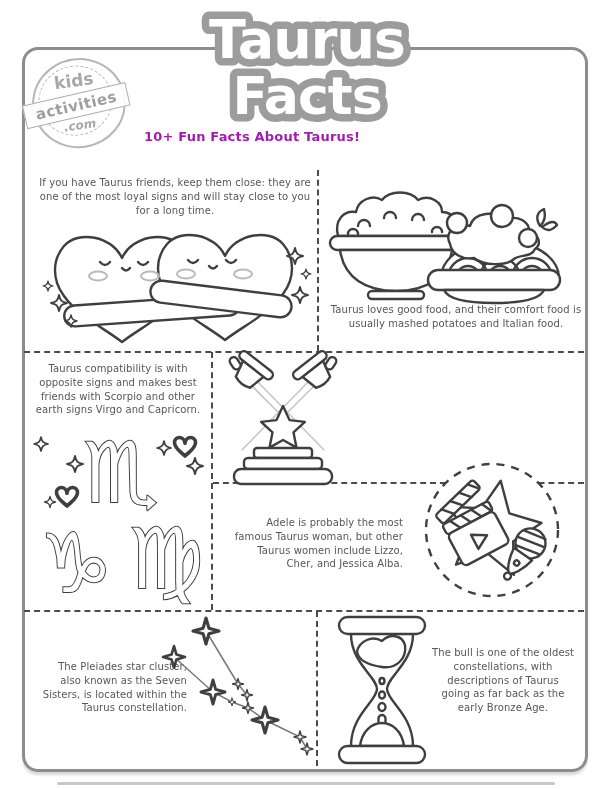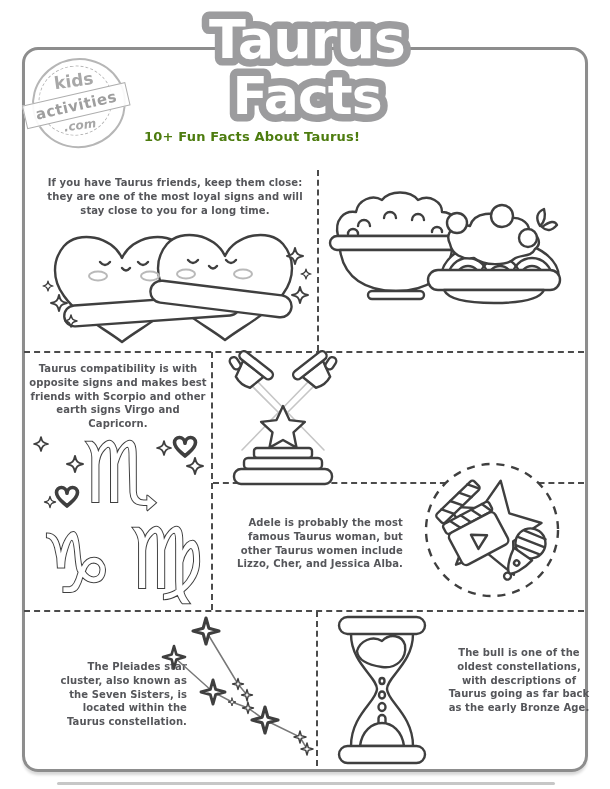--- a/index.html
+++ b/index.html
@@ -13,23 +13,23 @@
   #next-page-edge{left:57px;top:782px;width:498px;height:3px;background:#c7c7c7;border-radius:3px;}
   
   .dash-h{border-top:2.5px dashed #4b4b4b;height:0;}
   .dash-v{border-left:2.5px dashed #4b4b4b;width:0;}
   
   #title-svg{left:0;top:2px;}
   #title-svg text{font-family:"DejaVu Sans","Liberation Sans",sans-serif;font-weight:bold;
                   fill:#ffffff;stroke:#9c9c9e;stroke-width:15px;stroke-linejoin:round;
                   paint-order:stroke fill;text-anchor:middle;letter-spacing:-1px;}
   #subtitle{left:0;top:129px;width:504px;text-align:center;font-size:13px;font-weight:bold;
-            color:#4d7c0f;letter-spacing:0.2px;}
-  
-  .fact-text{font-size:10px;font-weight:bold;color:#55565a;line-height:1.38;letter-spacing:0.1px;}
+            color:#a21caf;letter-spacing:0.2px;}
+  
+  .fact-text{font-size:10px;font-weight:normal;color:#55565a;line-height:1.38;letter-spacing:0.1px;}
   .tc{text-align:center;} .tl{text-align:right;}
   
   svg.illus{overflow:visible;}
   .ln{fill:none;stroke:#3f3f3f;stroke-width:2.4;stroke-linecap:round;stroke-linejoin:round;}
   .lnf{fill:#ffffff;stroke:#3f3f3f;stroke-width:2.4;stroke-linecap:round;stroke-linejoin:round;}
   .soft{fill:none;stroke:#b9b9b9;stroke-width:2;stroke-linecap:round;}
   .beam{stroke:#c6c6c6;stroke-width:1.6;stroke-linecap:round;}
   .consln{stroke:#787878;stroke-width:1.5;stroke-linecap:round;}
   .zglyph{font-family:"DejaVu Sans",sans-serif;fill:#ffffff;stroke:#3f3f3f;stroke-width:2;
           paint-order:stroke fill;text-anchor:middle;}
@@ -114,20 +114,21 @@
     <path class="ln" d="M152,96 a20,20 0 0 1 40,0 M160,96 a12,12 0 0 1 24,0 M168,96 a5,5 0 0 1 8,0"></path>
     <path class="ln" d="M184,96 a20,20 0 0 1 40,0 M192,96 a12,12 0 0 1 24,0 M200,96 a5,5 0 0 1 8,0"></path>
     <path class="lnf" d="M122,62 C116,50 128,40 142,44 C146,30 168,28 176,38 C190,32 202,40 201,50 C211,52 214,62 207,67 C203,76 192,72 186,77 C178,84 156,84 146,76 C134,78 124,72 122,62 Z"></path>
     <circle class="lnf" cx="129" cy="41" r="10"></circle>
     <circle class="lnf" cx="174" cy="34" r="11"></circle>
     <circle class="lnf" cx="200" cy="56" r="9"></circle>
     <path class="lnf" d="M212,44 q-7,-12 4,-17 q3,11 -4,17 Z M214,45 q12,-9 15,-2 q-8,9 -15,2 Z"></path>
     <rect class="lnf" x="100" y="88" width="132" height="20" rx="10"></rect>
     <path class="lnf" d="M116,108 C120,117 136,121 166,121 C196,121 212,117 216,108 Z"></path>
   </svg>
+  <div class="abs fact-text tc" style="left:330px;top:303px;width:252px;">Taurus loves good food, and their comfort food is usually mashed potatoes and Italian food.</div>
 
   <div class="abs fact-text tc" style="left:28px;top:362px;width:180px;">Taurus compatibility is with opposite signs and makes best friends with Scorpio and other earth signs Virgo and Capricorn.</div>
   <svg class="abs illus" style="left:28px;top:428px;" width="185" height="175" viewBox="0 0 185 175">
     <text class="zglyph" x="93" y="74" font-size="84">♏</text>
     <text class="zglyph" x="48" y="164" font-size="82">♑</text>
     <text class="zglyph" x="138" y="160" font-size="84">♍</text>
     <use href="#heart-s" class="lnf" transform="translate(157,10) scale(1.5)" stroke-width="1.6"></use>
     <use href="#heart-s" class="lnf" transform="translate(39,60) scale(1.5)" stroke-width="1.6"></use>
     <use href="#spk" class="lnf" transform="translate(13,16) scale(0.7)" stroke-width="3.1"></use>
     <use href="#spk" class="lnf" transform="translate(47,36) scale(0.8)" stroke-width="2.8"></use>
@@ -201,15 +202,15 @@
     <path class="ln" stroke-width="3" d="M19,19 C19,48 45,62 45,74 C45,86 19,100 19,131 M81,19 C81,48 55,62 55,74 C55,86 81,100 81,131"></path>
     <path class="lnf" d="M25,36 C28,26 40,20 50,26 C58,18 70,20 73,30 C75,44 64,54 50,52 C36,50 26,46 25,36 Z"></path>
     <ellipse class="lnf" cx="50" cy="66" rx="2.5" ry="3"></ellipse>
     <ellipse class="lnf" cx="50" cy="80" rx="3" ry="3.5"></ellipse>
     <ellipse class="lnf" cx="50" cy="92" rx="3.5" ry="4"></ellipse>
     <rect class="lnf" x="46.5" y="100" width="7" height="13" rx="3.5"></rect>
     <path class="lnf" d="M28,131 C30,116 40,108 50,108 C60,108 70,116 72,131 Z"></path>
     <rect class="lnf" stroke-width="3" x="7" y="2" width="86" height="17" rx="8.5"></rect>
     <rect class="lnf" stroke-width="3" x="7" y="131" width="86" height="17" rx="8.5"></rect>
   </svg>
-  <div class="abs fact-text tc" style="left:448px;top:646px;width:142px;">The bull is one of the oldest constellations, with descriptions of Taurus going as far back as the early Bronze Age.</div>
+  <div class="abs fact-text tc" style="left:432px;top:646px;width:142px;">The bull is one of the oldest constellations, with descriptions of Taurus going as far back as the early Bronze Age.</div>
 
 </div>
 
 </body></html>

